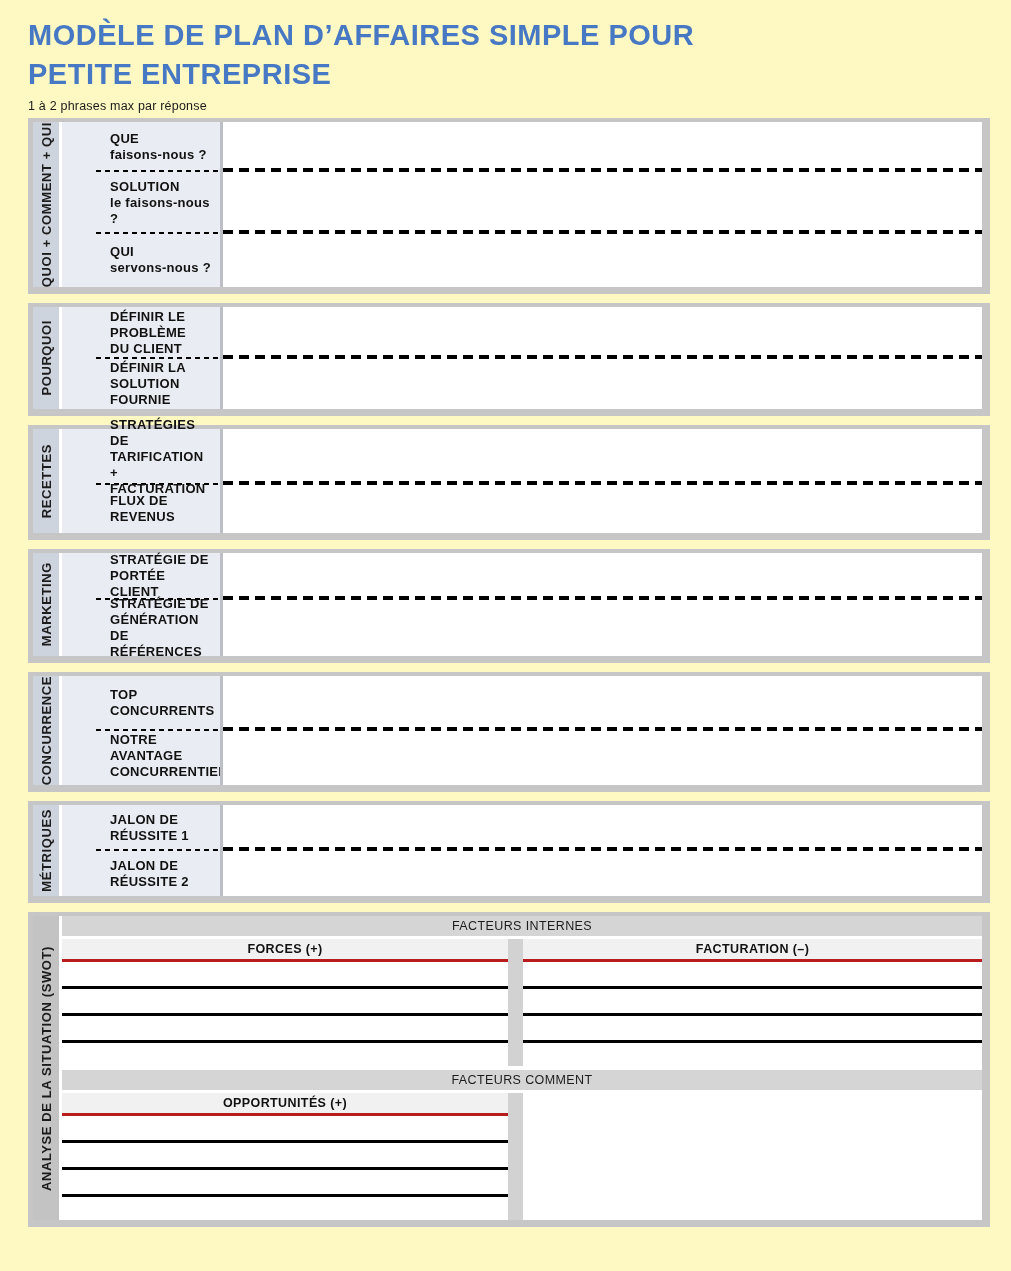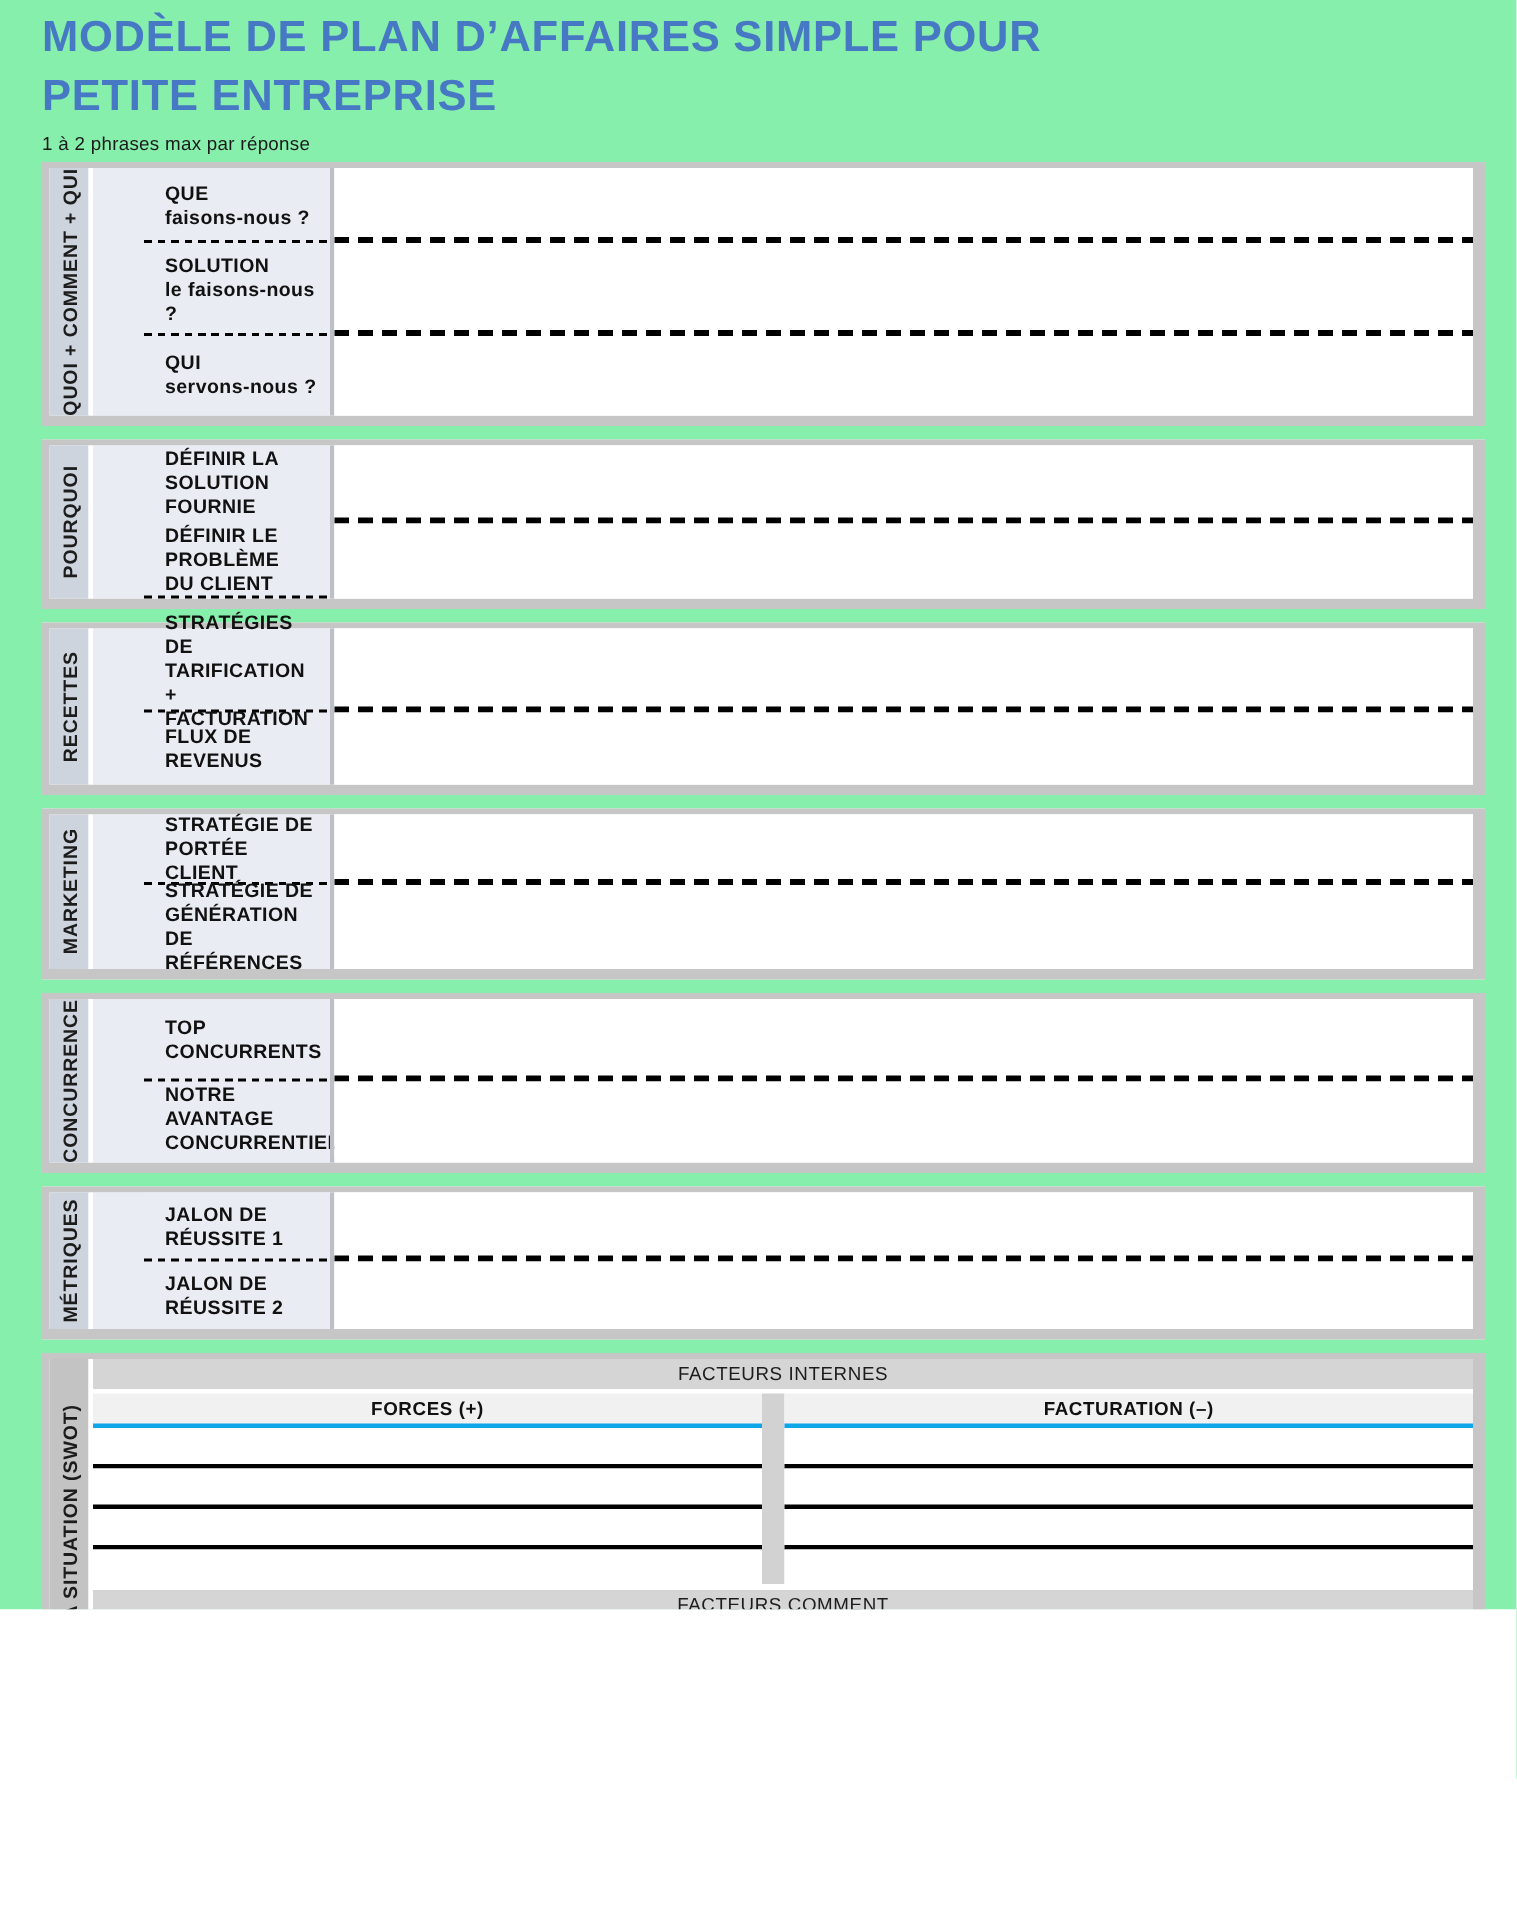--- a/index.html
+++ b/index.html
@@ -1,17 +1,17 @@
 <!DOCTYPE html>
 <html><head>
 <meta charset="utf-8">
 <style>
   * { margin:0; padding:0; box-sizing:border-box; }
   html,body { width:1011px; background:#ffffff; font-family:"Liberation Sans", sans-serif; }
-  .page { width:1011px; height:1073px; padding:6px 21px 0 28px; background:#86efac; overflow:hidden; }
+  .page { width:1011px; height:1271px; padding:16px 21px 0 28px; background:#fef9c3; overflow:hidden; }
 
   .title {
     color:#4778c4; font-size:29px; font-weight:800; letter-spacing:.5px;
     line-height:1.34; white-space:pre-line; margin-bottom:5px;
   }
   .subtitle { font-size:12.5px; color:#1a1a1a; margin:2px 0 5px 0; letter-spacing:.2px; }
 
   
   .box {
     display:flex; align-items:stretch; background:#fff;
@@ -49,21 +49,21 @@
     height:20px; background:#d5d5d5; margin-bottom:3px;
     display:flex; align-items:center; justify-content:center;
     font-weight:normal; font-size:12.5px; letter-spacing:.4px; color:#1c1c1c;
   }
   .band.externes { margin-top:4px; }
   .cols { display:flex; align-items:stretch; }
   .col { width:446px; display:flex; flex-direction:column; }
   .col.right { width:auto; flex:1; }
   .coldiv { width:15px; background:#d2d2d2; }
   .col-header {
-    height:23px; background:#f1f1f1; border-bottom:3px solid #0ea5e9;
+    height:23px; background:#f1f1f1; border-bottom:3px solid #b91c1c;
     display:flex; align-items:center; justify-content:center;
     font-weight:bold; font-size:12.5px; letter-spacing:.4px; color:#111;
   }
   .wrow { height:27px; background:#fff; border-bottom:3px solid #000; }
   .wrow.last { height:23px; border-bottom:none; }
 </style>
 </head>
 <body>
 
 <div class="page">
@@ -92,24 +92,24 @@
       <div class="answer-cell" style="height:53px"></div>
     </div>
   </section>
 
   <section class="box">
     <div class="vstrip">
       <span class="vtext">POURQUOI</span>
     </div>
     <div class="gapcol"></div>
     <div class="labels">
+      <div class="label-cell sep" style="height:52px">DÉFINIR LE PROBLÈME
+DU CLIENT</div>
       <div class="label-cell" style="height:50px">DÉFINIR LA SOLUTION
 FOURNIE</div>
-      <div class="label-cell sep" style="height:52px">DÉFINIR LE PROBLÈME
-DU CLIENT</div>
     </div>
     <div class="vdivider"></div>
     <div class="answers">
       <div class="answer-cell sep" style="height:52px"></div>
       <div class="answer-cell" style="height:50px"></div>
     </div>
   </section>
 
   <section class="box">
     <div class="vstrip">

